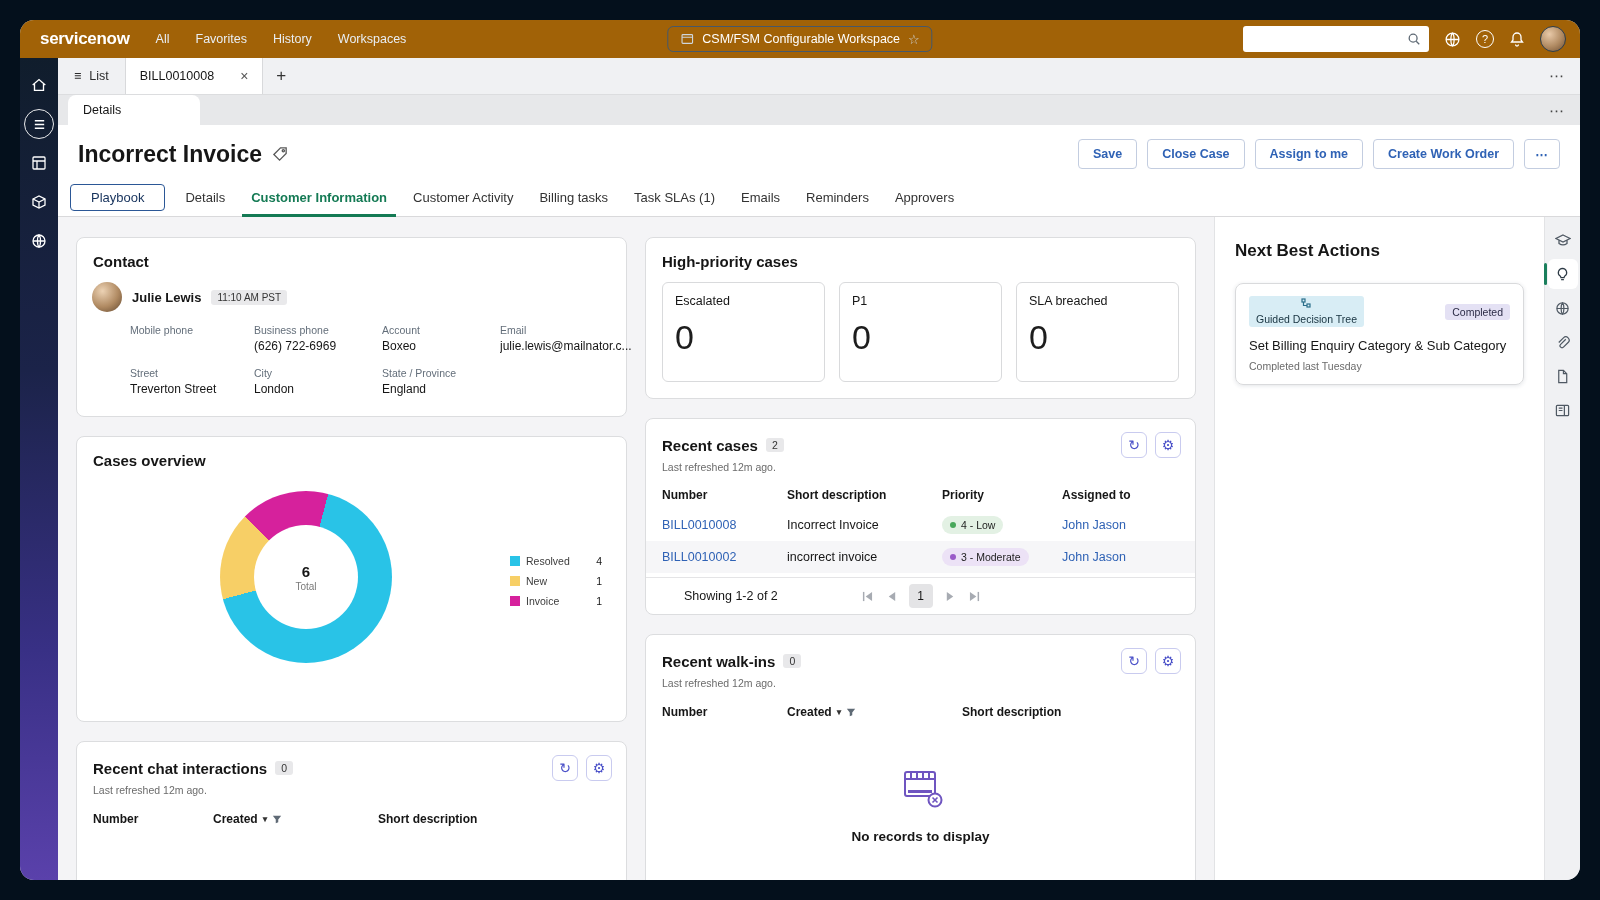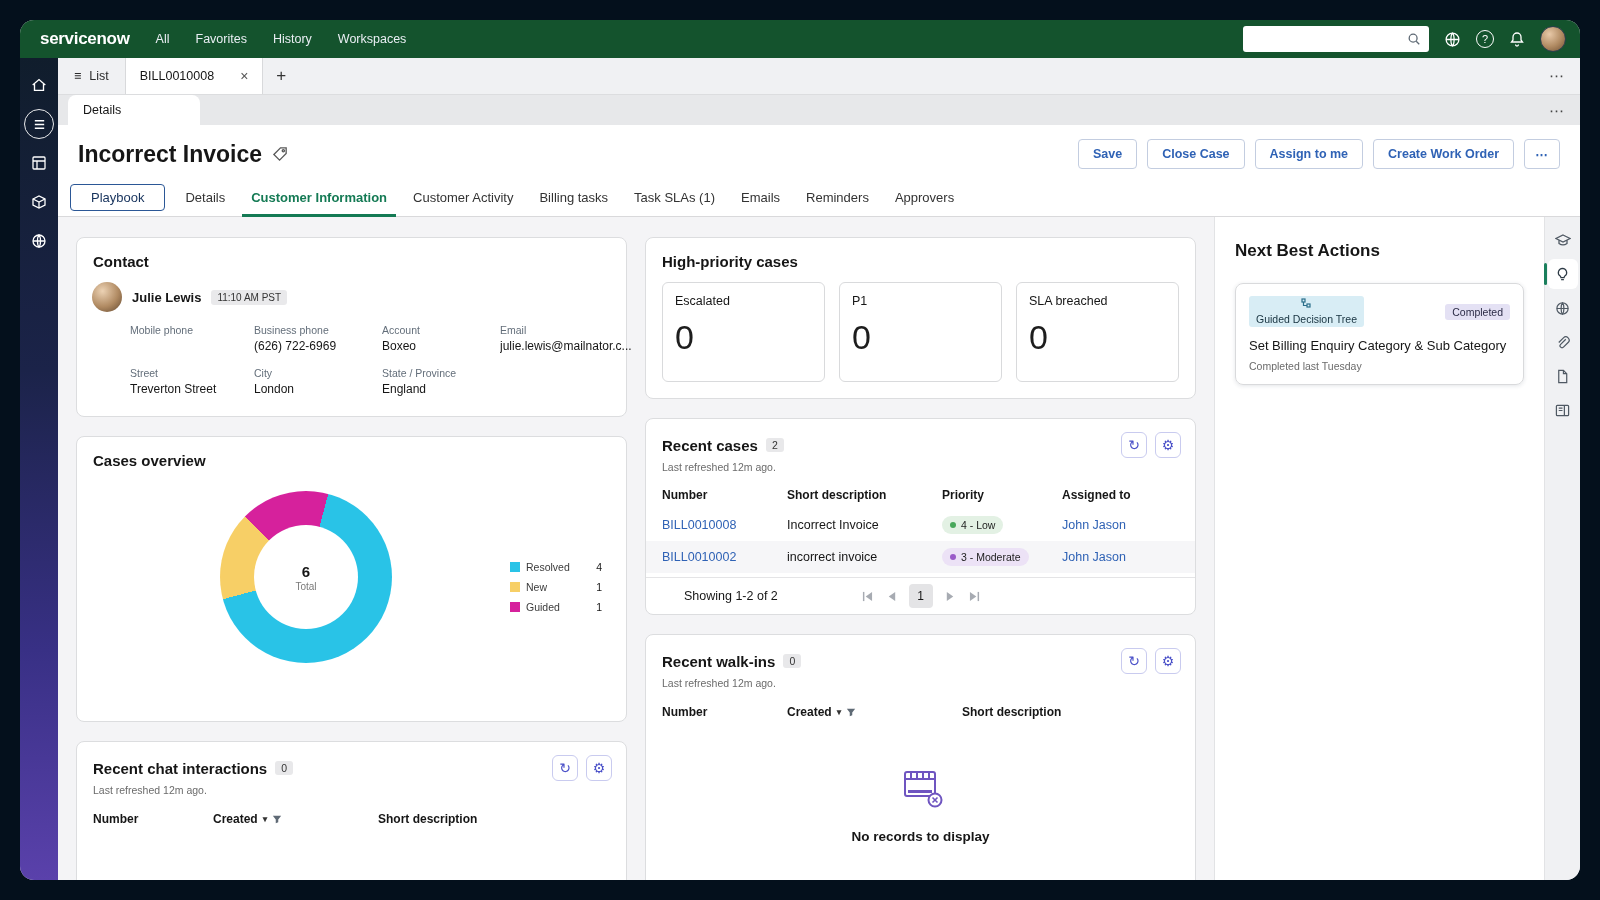--- a/index.html
+++ b/index.html
@@ -3,21 +3,21 @@
 <meta charset="utf-8">
 <style>
   * { margin:0; padding:0; box-sizing:border-box; }
   html,body { width:1600px; height:900px; }
   body { background:#04101c; font-family:"Liberation Sans",sans-serif; position:relative; overflow:hidden; }
 
   .window { position:absolute; left:20px; top:20px; width:1560px; height:860px;
             border-radius:14px; overflow:hidden; background:#f4f4f6; display:flex; flex-direction:column; }
 
   
-  .topbar { flex:0 0 38px; background:#14532d; display:flex; align-items:center; padding:0 14px; position:relative; }
+  .topbar { flex:0 0 38px; background:#a16207; display:flex; align-items:center; padding:0 14px; position:relative; }
   .logo { color:#fff; font-size:17px; font-weight:bold; letter-spacing:-0.3px; margin:0 26px 0 6px; }
   .topnav { display:flex; gap:26px; }
   .topnav span { color:#e9eef3; font-size:12.5px; cursor:default; }
   .ws-pill { position:absolute; left:50%; transform:translateX(-50%); display:flex; align-items:center; gap:8px;
              height:26px; padding:0 12px; border:1px solid #46586a; border-radius:6px; color:#fff; font-size:12.5px; }
   .ws-pill .star { color:#cfd6dc; font-size:13px; }
   .topbar-right { margin-left:auto; display:flex; align-items:center; gap:15px; }
   .search { width:186px; height:26px; background:#fff; border-radius:3px; display:flex; align-items:center; padding:0 8px; }
   .search input { border:none; outline:none; flex:1; font-size:12px; color:#333; background:transparent; }
   .circle-q { width:18px; height:18px; border:1.5px solid #fff; border-radius:50%; color:#fff; font-size:11px;
@@ -97,21 +97,21 @@
   
   .overview-card { min-height:286px; }
   .overview-body { position:relative; flex:1; }
   .donut { position:absolute; left:143px; top:22px; width:172px; height:172px; border-radius:50%;
            background:conic-gradient(from 315deg, #d6219c 0deg 60deg, #29c3e7 60deg 300deg, #f7cf66 300deg 360deg); }
   .donut::after { content:""; position:absolute; inset:34px; background:#fff; border-radius:50%; }
   .donut-center { position:absolute; inset:0; display:flex; flex-direction:column; align-items:center;
                   justify-content:center; z-index:1; }
   .donut-center .dval { font-size:15px; font-weight:bold; color:#161616; }
   .donut-center .dlab { font-size:10px; color:#7a7a7a; margin-top:1px; }
-  .legend { position:absolute; right:24px; top:92px; width:92px; }
+  .legend { position:absolute; right:24px; top:86px; width:92px; }
   .legend-item { display:flex; align-items:center; gap:6px; font-size:10.5px; color:#3c3c3c; margin-bottom:8px; }
   .sw { width:10px; height:10px; flex:0 0 10px; }
   .sw-resolved { background:#29c3e7; } .sw-new { background:#f7cf66; } .sw-closed { background:#d6219c; }
   .legend-item .cnt { margin-left:auto; color:#161616; }
 
   
   .hp-row { display:flex; gap:14px; padding:12px 16px 16px 16px; }
   .hp-box { flex:1; border:1px solid #d9dadc; border-radius:6px; padding:11px 12px; height:100px; }
   .hp-label { font-size:12.5px; color:#161616; }
   .hp-value { font-size:34px; font-weight:300; color:#1d1d1d; margin-top:10px; }
@@ -173,20 +173,28 @@
 
 <div class="window">
 
   <div class="topbar">
     <div class="logo">servicenow</div>
     <div class="topnav">
       <span>All</span>
       <span>Favorites</span>
       <span>History</span>
       <span>Workspaces</span>
+    </div>
+    <div class="ws-pill">
+      <svg width="14" height="14" viewBox="0 0 16 16" fill="none" stroke="#cfd6dc" stroke-width="1.3">
+          <rect x="2" y="3" width="12" height="10" rx="1"></rect>
+          <path d="M2 6h12"></path>
+        </svg>
+      <span>CSM/FSM Configurable Workspace</span>
+      <span class="star">☆</span>
     </div>
     <div class="topbar-right">
       <div class="search">
         <input type="text" style="">
         <svg width="14" height="14" viewBox="0 0 16 16" fill="none" stroke="#5f6a75" stroke-width="1.5">
             <circle cx="7" cy="7" r="4.5"></circle>
             <path d="M10.5 10.5 L14 14"></path>
           </svg>
       </div>
       <svg width="17" height="17" viewBox="0 0 16 16" fill="none" stroke="#fff" stroke-width="1.2">
@@ -345,21 +353,21 @@
                     <span>Resolved</span>
                     <span class="cnt">4</span>
                   </div>
                   <div class="legend-item">
                     <span class="sw sw-new"></span>
                     <span>New</span>
                     <span class="cnt">1</span>
                   </div>
                   <div class="legend-item">
                     <span class="sw sw-closed"></span>
-                    <span>Guided</span>
+                    <span>Invoice</span>
                     <span class="cnt">1</span>
                   </div>
                 </div>
               </div>
             </div>
 
             <div class="card chats-card">
               <div class="card-head">
                 <span class="card-title">Recent chat interactions</span>
                 <span class="count-badge">0</span>

